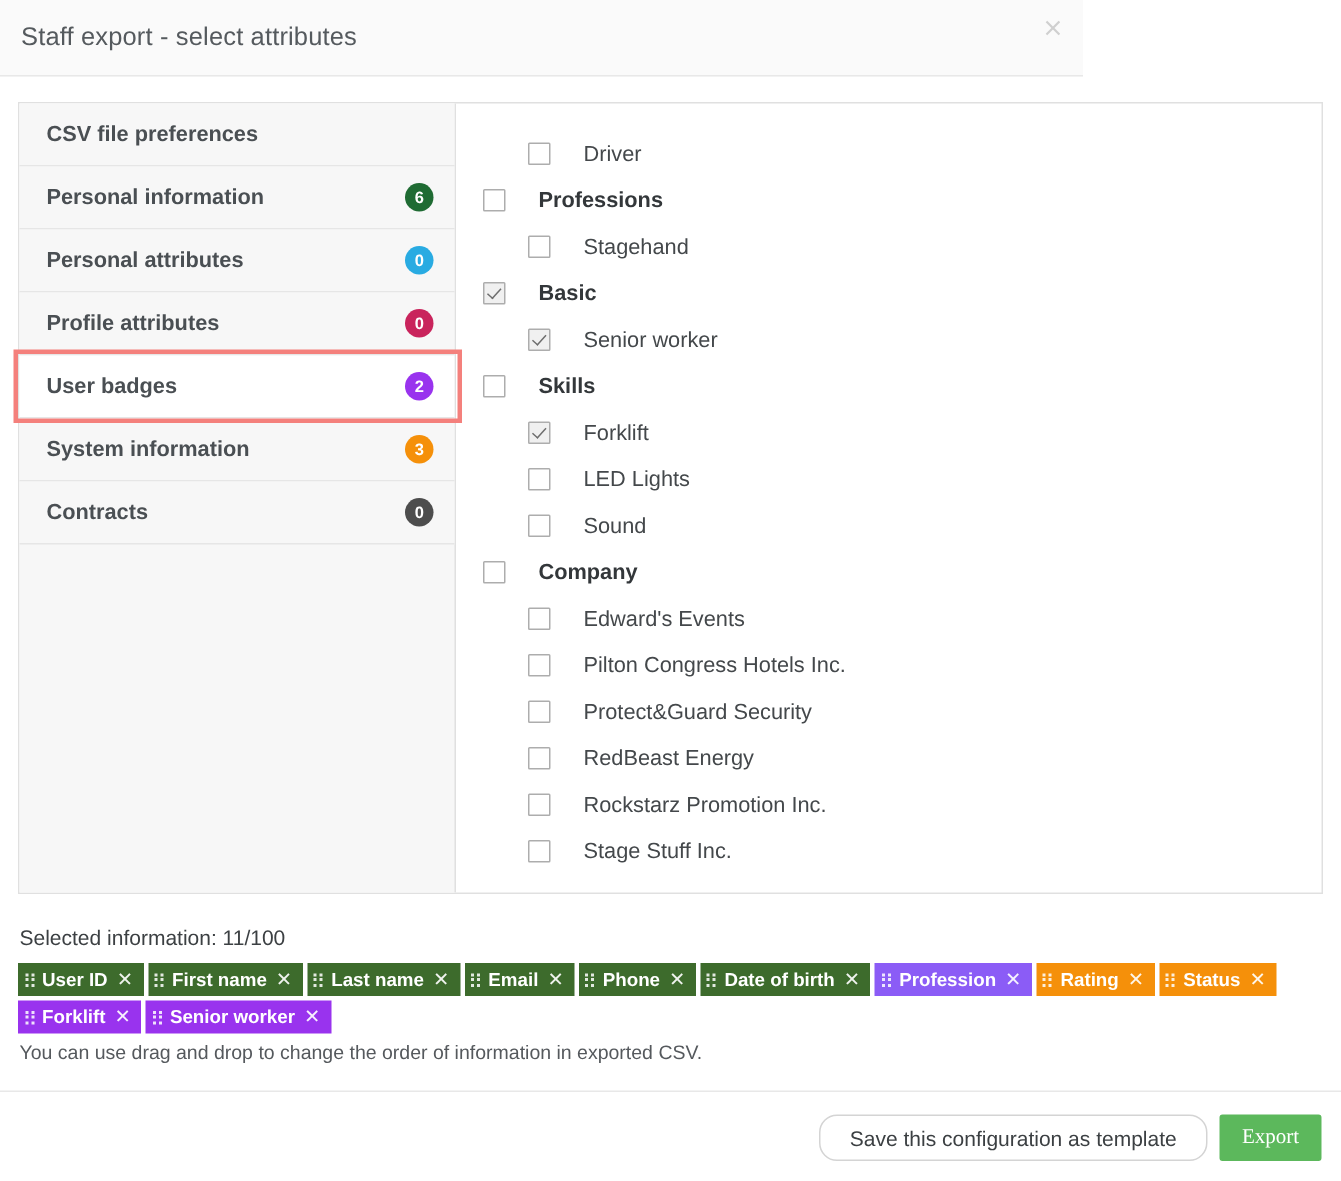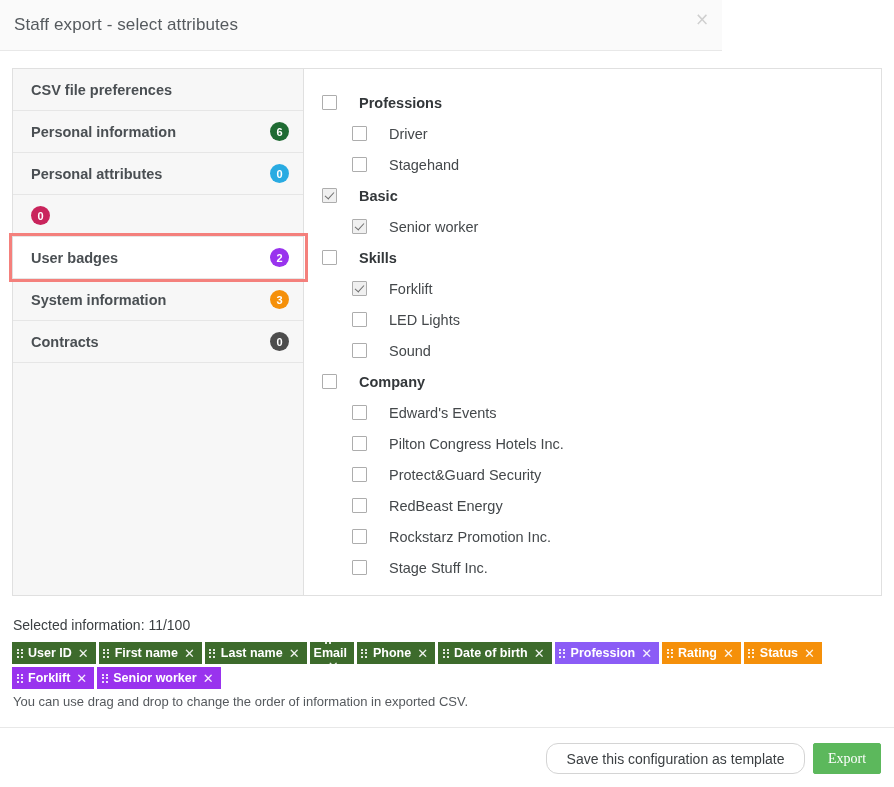--- a/index.html
+++ b/index.html
@@ -208,47 +208,48 @@
           </div>
           <div class="side-item">
             <span class="side-label">Personal information</span>
             <span class="side-badge" style="background: rgb(31, 107, 51);">6</span>
           </div>
           <div class="side-item">
             <span class="side-label">Personal attributes</span>
             <span class="side-badge" style="background: rgb(41, 171, 226);">0</span>
           </div>
           <div class="side-item">
+            <span class="side-label">Profile attributes</span>
             <span class="side-badge" style="background: rgb(201, 36, 92);">0</span>
           </div>
           <div class="side-item active">
             <span class="side-label">User badges</span>
             <span class="side-badge" style="background: rgb(153, 51, 238);">2</span>
           </div>
           <div class="side-item">
             <span class="side-label">System information</span>
             <span class="side-badge" style="background: rgb(245, 144, 10);">3</span>
           </div>
           <div class="side-item">
             <span class="side-label">Contracts</span>
             <span class="side-badge" style="background: rgb(77, 77, 77);">0</span>
           </div>
         </div>
       <div class="focus-ring"></div>
     </div>
 
     <div class="content">
       <div id="content-list">
+          <div class="chk-row child">
+            <span class="chk"></span>
+            <span class="chk-label">Driver</span>
+          </div>
           <div class="chk-row group">
             <span class="chk"></span>
             <span class="chk-label">Professions</span>
-          </div>
-          <div class="chk-row child">
-            <span class="chk"></span>
-            <span class="chk-label">Driver</span>
           </div>
           <div class="chk-row child">
             <span class="chk"></span>
             <span class="chk-label">Stagehand</span>
           </div>
           <div class="chk-row group">
             <span class="chk checked"></span>
             <span class="chk-label">Basic</span>
           </div>
           <div class="chk-row child">
@@ -336,21 +337,21 @@
           <i></i>
           <i></i>
           <i></i>
           <i></i>
           <i></i>
           <i></i>
         </span>
         <span>Last name</span>
         <span class="chip-x">✕</span>
       </div>
-      <div class="chip" style="background: rgb(61, 107, 44); flex-direction: column;">
+      <div class="chip" style="background: rgb(61, 107, 44);">
         <span class="grip">
           <i></i>
           <i></i>
           <i></i>
           <i></i>
           <i></i>
           <i></i>
         </span>
         <span>Email</span>
         <span class="chip-x">✕</span>

